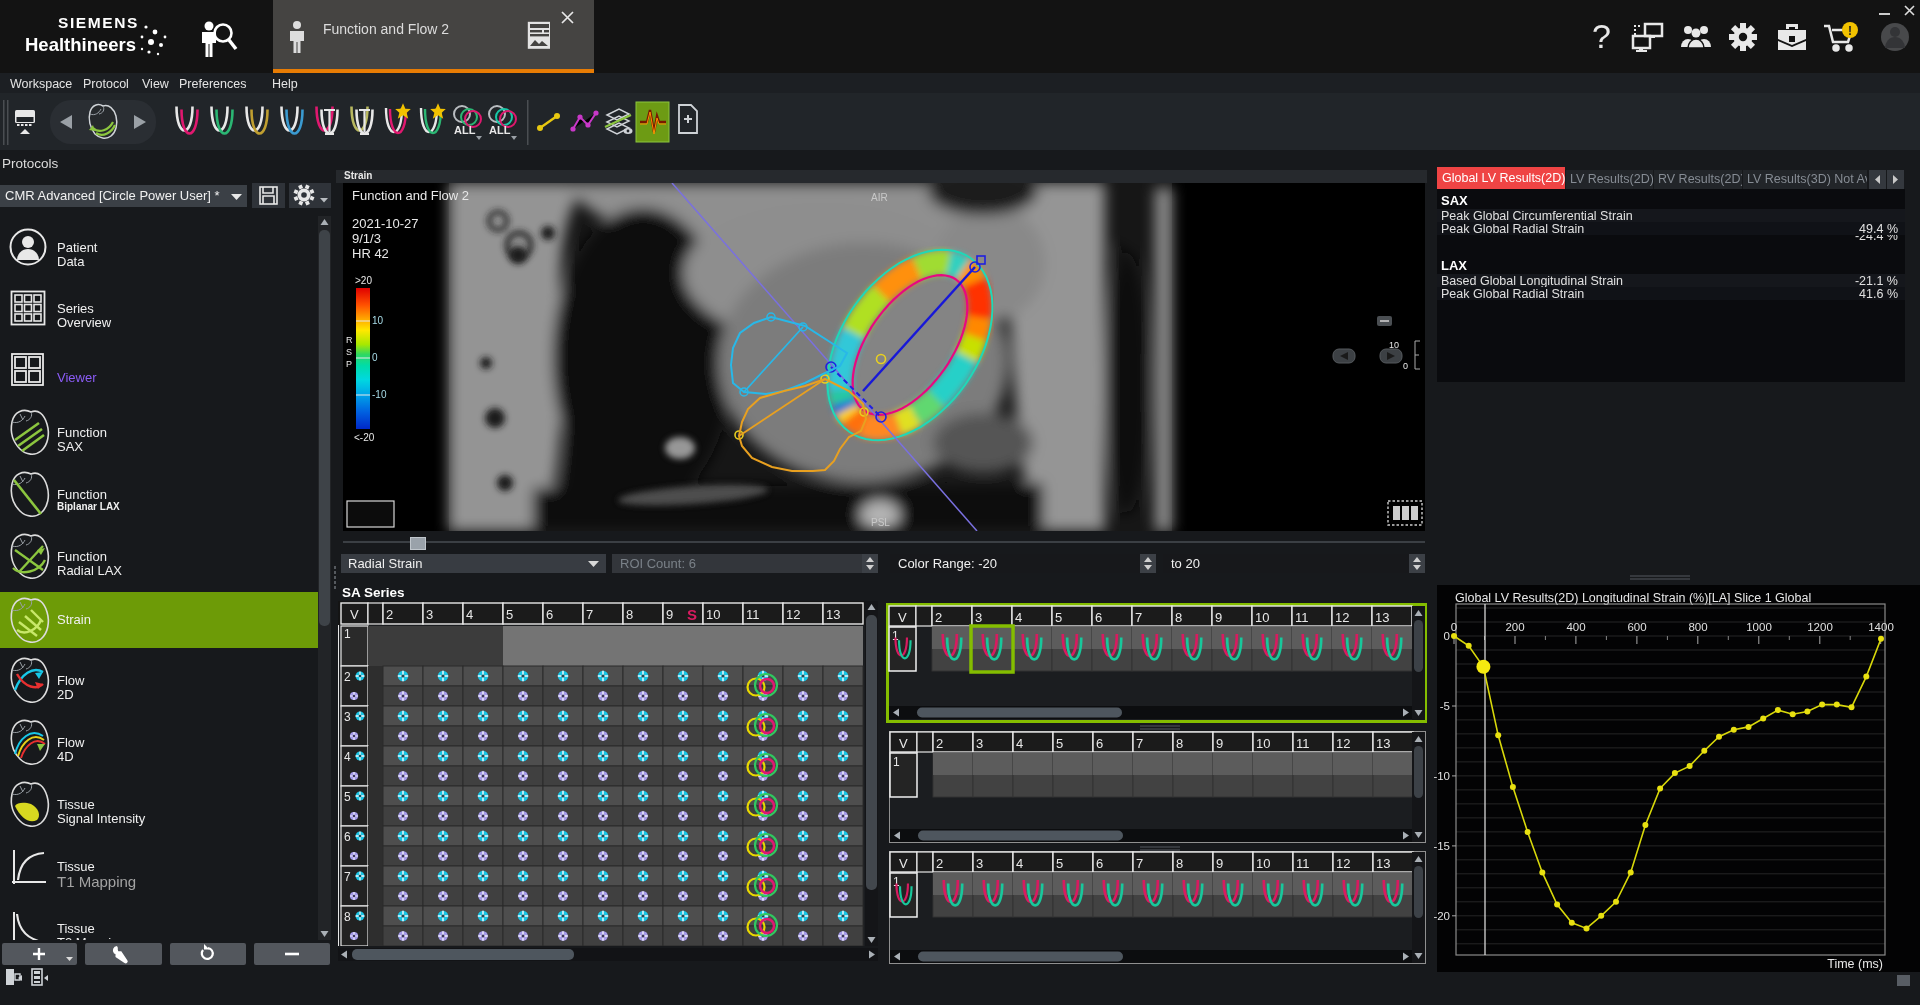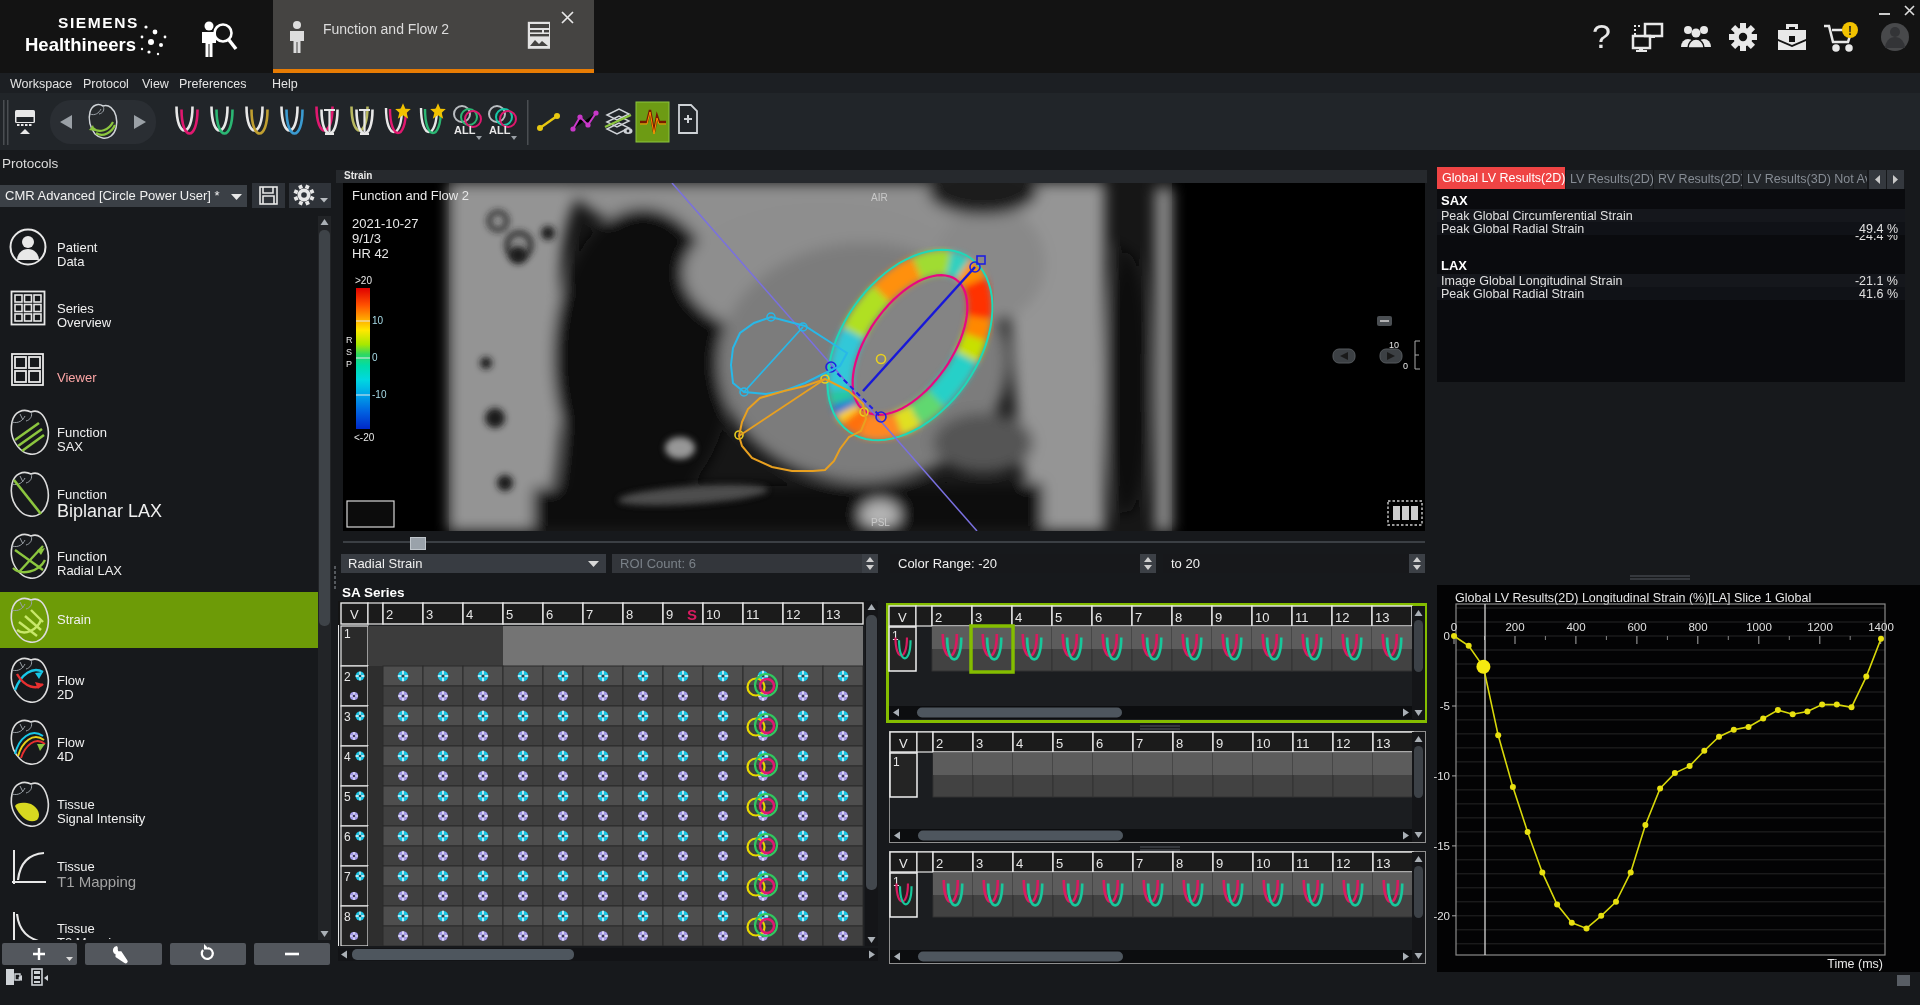--- a/index.html
+++ b/index.html
@@ -341,25 +341,25 @@
       </g>
       <g transform="translate(12,762)" stroke="#e8e8e8" fill="none">
         <path d="M2,0 v34 M0,32 h34" stroke-width="2"></path>
         <path d="M5,2 C7,20 18,28 32,30" stroke-width="2.2"></path>
       </g>
     </svg>
 <div style="position:absolute;left:57px;top:240px;font-size:13px;color:#f0f0f0;font-weight:normal;white-space:nowrap;">Patient</div>
 <div style="position:absolute;left:57px;top:254px;font-size:13px;color:#f0f0f0;font-weight:normal;white-space:nowrap;">Data</div>
 <div style="position:absolute;left:57px;top:301px;font-size:13px;color:#f0f0f0;font-weight:normal;white-space:nowrap;">Series</div>
 <div style="position:absolute;left:57px;top:315px;font-size:13px;color:#f0f0f0;font-weight:normal;white-space:nowrap;">Overview</div>
-<div style="position:absolute;left:57px;top:370px;font-size:13px;color:#fca5a5;font-weight:normal;white-space:nowrap;">Viewer</div>
+<div style="position:absolute;left:57px;top:370px;font-size:13px;color:#8b5cf6;font-weight:normal;white-space:nowrap;">Viewer</div>
 <div style="position:absolute;left:57px;top:425px;font-size:13px;color:#f0f0f0;font-weight:normal;white-space:nowrap;">Function</div>
 <div style="position:absolute;left:57px;top:439px;font-size:13px;color:#f0f0f0;font-weight:normal;white-space:nowrap;">SAX</div>
 <div style="position:absolute;left:57px;top:487px;font-size:13px;color:#f0f0f0;font-weight:normal;white-space:nowrap;">Function</div>
-<div style="position:absolute;left:57px;top:501px;font-size:18px;color:#f0f0f0;font-weight:normal;white-space:nowrap;">Biplanar LAX</div>
+<div style="position:absolute;left:57px;top:501px;font-size:10px;color:#f0f0f0;font-weight:bold;white-space:nowrap;">Biplanar LAX</div>
 <div style="position:absolute;left:57px;top:549px;font-size:13px;color:#f0f0f0;font-weight:normal;white-space:nowrap;">Function</div>
 <div style="position:absolute;left:57px;top:563px;font-size:13px;color:#f0f0f0;font-weight:normal;white-space:nowrap;">Radial LAX</div>
 <div style="position:absolute;left:57px;top:612px;font-size:13px;color:#f0f0f0;font-weight:normal;white-space:nowrap;">Strain</div>
 <div style="position:absolute;left:57px;top:673px;font-size:13px;color:#f0f0f0;font-weight:normal;white-space:nowrap;">Flow</div>
 <div style="position:absolute;left:57px;top:687px;font-size:13px;color:#f0f0f0;font-weight:normal;white-space:nowrap;">2D</div>
 <div style="position:absolute;left:57px;top:735px;font-size:13px;color:#f0f0f0;font-weight:normal;white-space:nowrap;">Flow</div>
 <div style="position:absolute;left:57px;top:749px;font-size:13px;color:#f0f0f0;font-weight:normal;white-space:nowrap;">4D</div>
 <div style="position:absolute;left:57px;top:797px;font-size:13px;color:#f0f0f0;font-weight:normal;white-space:nowrap;">Tissue</div>
 <div style="position:absolute;left:57px;top:811px;font-size:13px;color:#f0f0f0;font-weight:normal;white-space:nowrap;">Signal Intensity</div>
 <div style="position:absolute;left:57px;top:859px;font-size:13px;color:#f0f0f0;font-weight:normal;white-space:nowrap;">Tissue</div>
@@ -1382,21 +1382,21 @@
 <div style="position:absolute;left:1437px;top:189px;width:468px;height:193px;background:#0a0b0e"></div>
 <div style="position:absolute;left:1441px;top:193px;font-size:13px;color:#fff;font-weight:bold;white-space:nowrap;">SAX</div>
 <div style="position:absolute;left:1437px;top:209px;width:468px;height:13px;background:#15171c"></div>
 <div style="position:absolute;left:1441px;top:209px;font-size:12.5px;color:#e0e0e0;font-weight:normal;white-space:nowrap;">Peak Global Circumferential Strain</div>
 <div style="position:absolute;left:1820px;top:209px;font-size:12.5px;color:#e0e0e0;font-weight:normal;white-space:nowrap;margin-top:20px;"><span style="display:inline-block;width:78px;text-align:right">-24.4 %</span></div>
 <div style="position:absolute;left:1437px;top:222px;width:468px;height:13px;background:#101217"></div>
 <div style="position:absolute;left:1441px;top:222px;font-size:12.5px;color:#e0e0e0;font-weight:normal;white-space:nowrap;">Peak Global Radial Strain</div>
 <div style="position:absolute;left:1820px;top:222px;font-size:12.5px;color:#e0e0e0;font-weight:normal;white-space:nowrap;"><span style="display:inline-block;width:78px;text-align:right">49.4 %</span></div>
 <div style="position:absolute;left:1441px;top:258px;font-size:13px;color:#fff;font-weight:bold;white-space:nowrap;">LAX</div>
 <div style="position:absolute;left:1437px;top:274px;width:468px;height:13px;background:#15171c"></div>
-<div style="position:absolute;left:1441px;top:274px;font-size:12.5px;color:#e0e0e0;font-weight:normal;white-space:nowrap;">Image Global Longitudinal Strain</div>
+<div style="position:absolute;left:1441px;top:274px;font-size:12.5px;color:#e0e0e0;font-weight:normal;white-space:nowrap;">Based Global Longitudinal Strain</div>
 <div style="position:absolute;left:1820px;top:274px;font-size:12.5px;color:#e0e0e0;font-weight:normal;white-space:nowrap;"><span style="display:inline-block;width:78px;text-align:right">-21.1 %</span></div>
 <div style="position:absolute;left:1437px;top:287px;width:468px;height:13px;background:#101217"></div>
 <div style="position:absolute;left:1441px;top:287px;font-size:12.5px;color:#e0e0e0;font-weight:normal;white-space:nowrap;">Peak Global Radial Strain</div>
 <div style="position:absolute;left:1820px;top:287px;font-size:12.5px;color:#e0e0e0;font-weight:normal;white-space:nowrap;"><span style="display:inline-block;width:78px;text-align:right">41.6 %</span></div>
 <svg style="position:absolute;left:1630px;top:575px" width="60" height="6" viewBox="0 0 60 6">
       <path d="M0,1 h60 M0,4 h60" stroke="#55595e" stroke-width="1"></path>
     </svg>
 <div style="position:absolute;left:1437px;top:585px;width:483px;height:387px;background:#030304"></div>
 <svg style="position:absolute;left:1425px;top:585px" width="495" height="387" viewBox="0 0 495 387">
       <text x="30" y="17" font-size="12.5" fill="#e8e8e8" font-family="Liberation Sans">Global LV Results(2D) Longitudinal Strain (%)[LA] Slice 1 Global</text>

